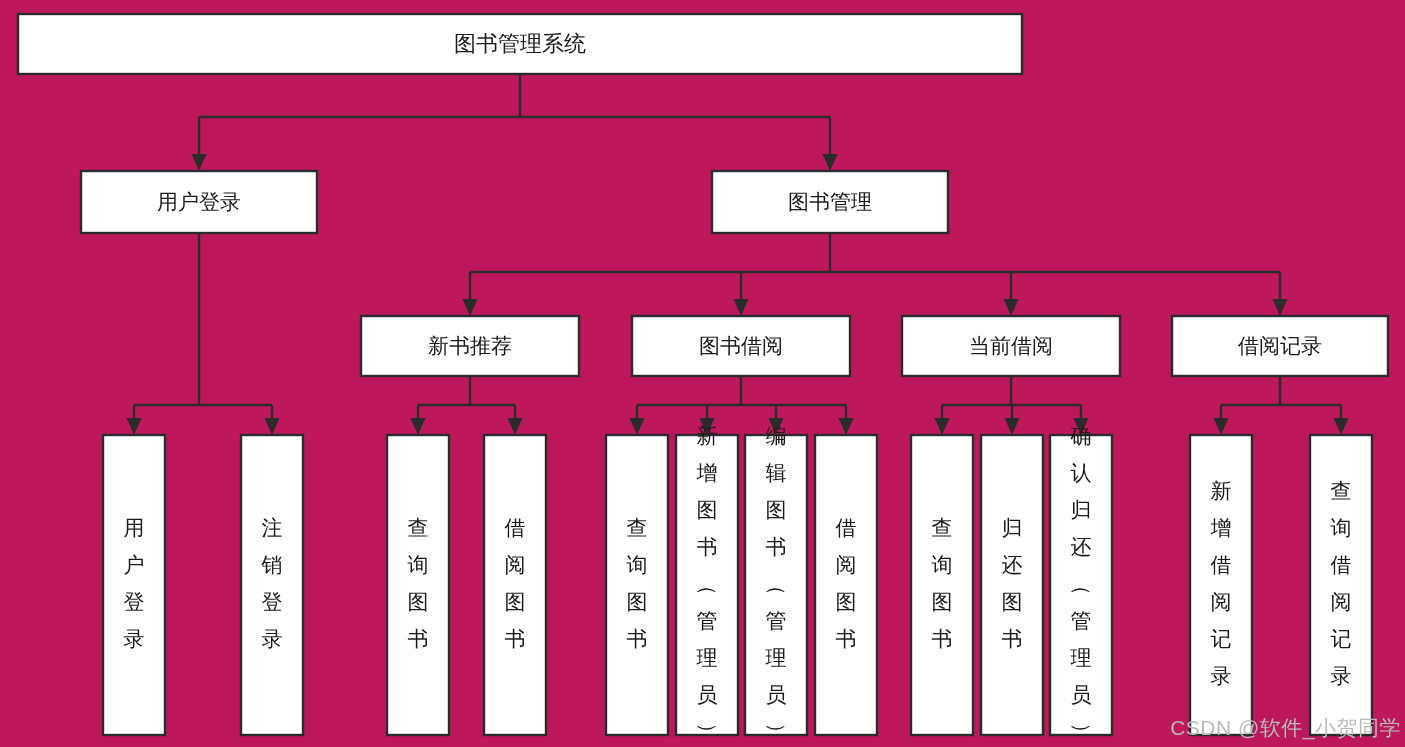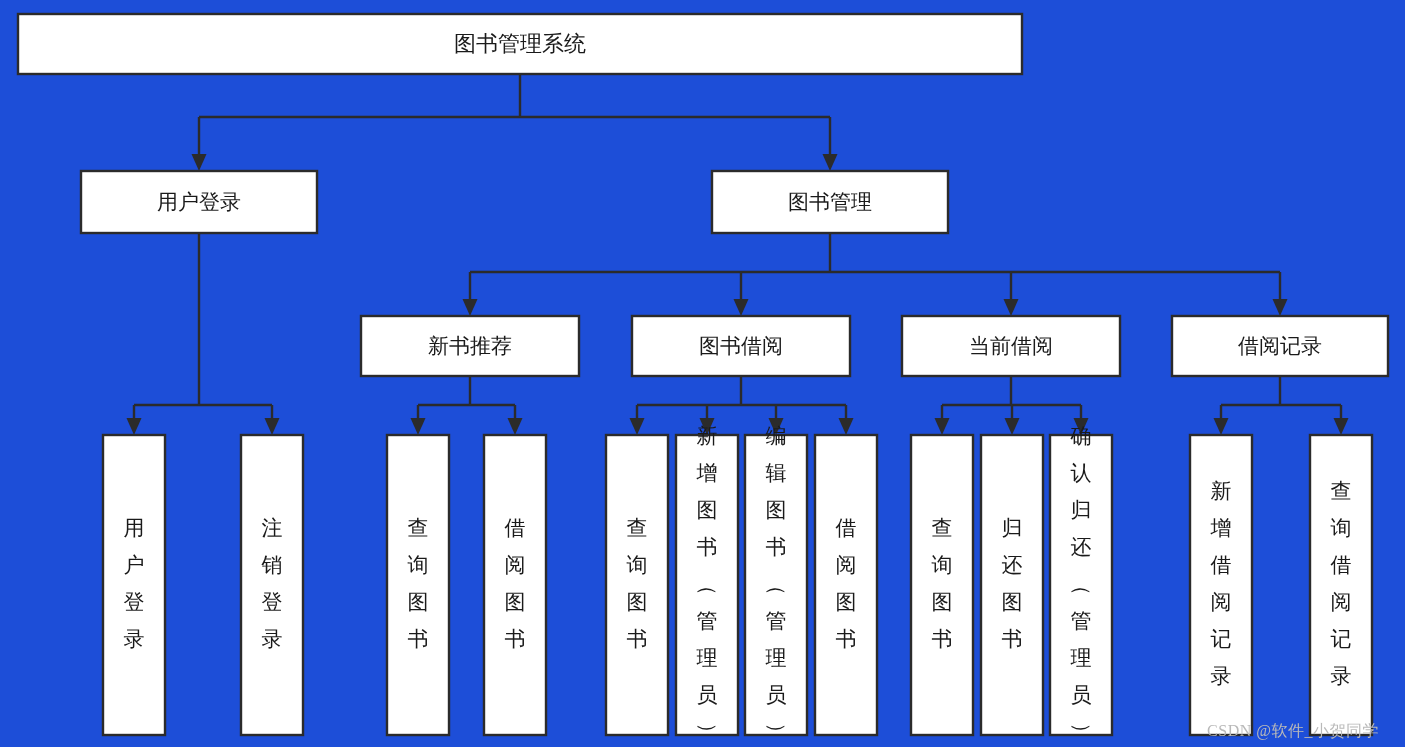--- a/index.html
+++ b/index.html
@@ -8,21 +8,21 @@
     padding: 0;
     background: #ffffff;
   }
   body {
     font-family: "Liberation Sans", "DejaVu Sans", sans-serif;
   }
   #diagram-root {
     position: relative;
     width: 1405px;
     height: 747px;
-    background: #1d4ed8;
+    background: #be185d;
     overflow: hidden;
   }
   svg.diagram-canvas {
     position: absolute;
     left: 0;
     top: 0;
     width: 1405px;
     height: 747px;
     display: block;
   }
@@ -53,24 +53,24 @@
   .node-label-root {
     font-size: 22px;
     text-anchor: middle;
   }
   .node-label-v {
     font-size: 21px;
     text-anchor: middle;
   }
   .watermark {
     position: absolute;
-    right: 26px;
+    right: 4px;
     bottom: 5px;
-    font-family: Liberation Serif, serif;
-    font-size: 16px;
+    font-family: Liberation Sans, sans-serif;
+    font-size: 21px;
     color: #b9b9b9;
     letter-spacing: 0.5px;
     white-space: nowrap;
     pointer-events: none;
   }
 </style>
 </head>
 <body>
 
 <div id="diagram-root">

